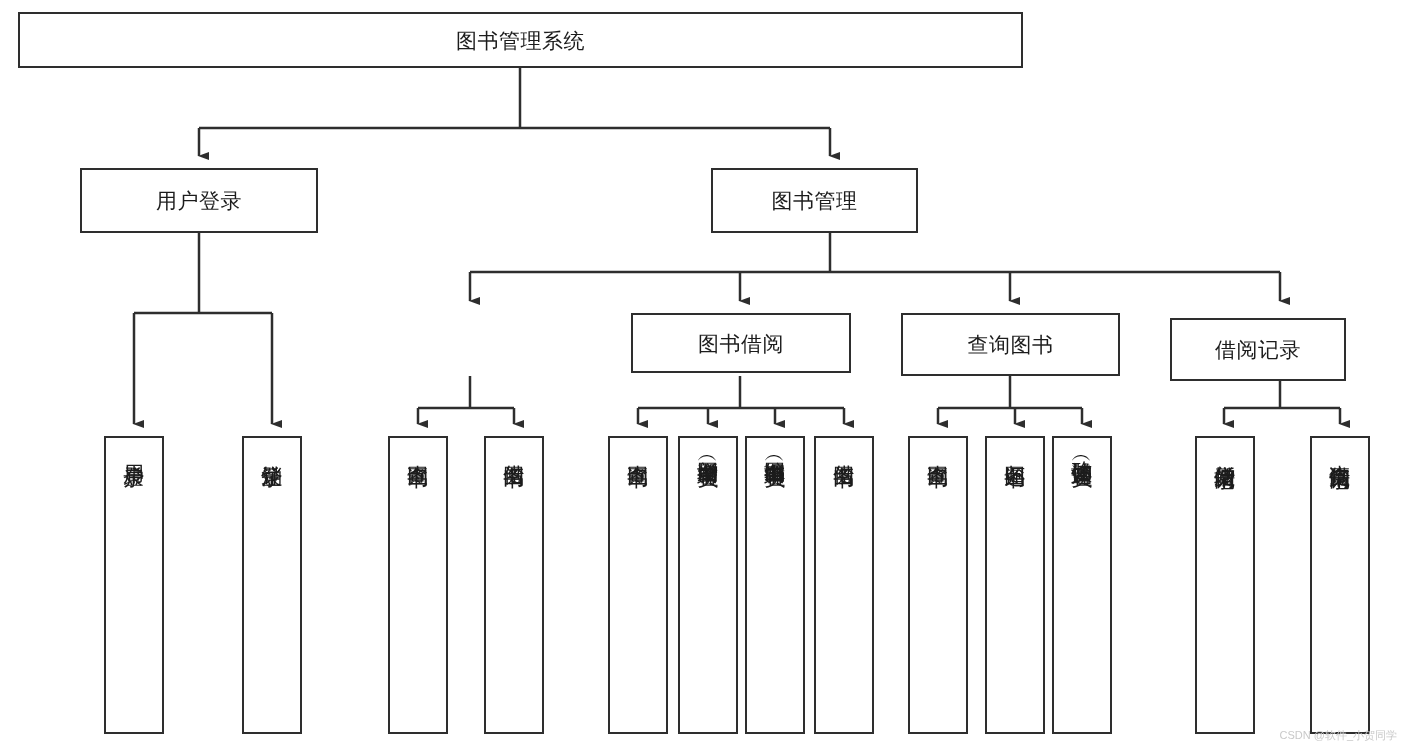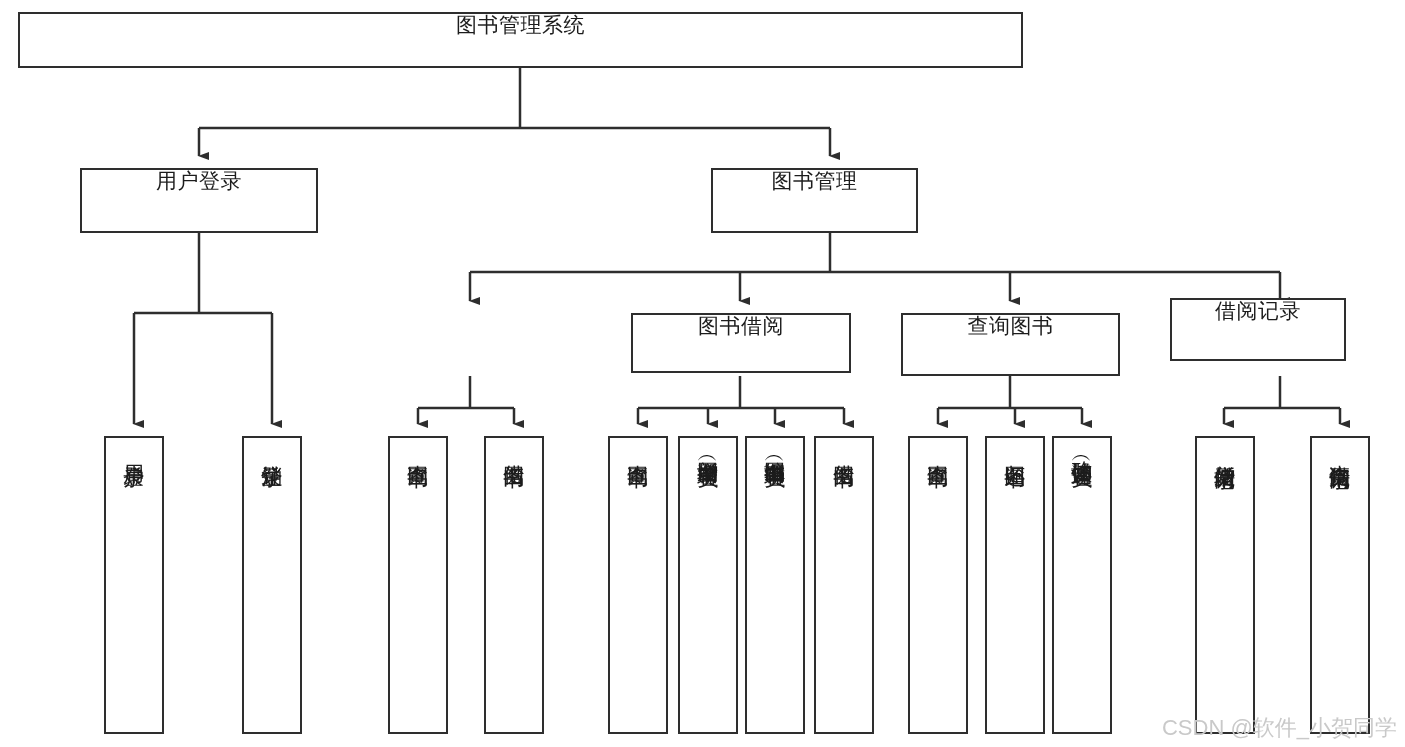--- a/index.html
+++ b/index.html
@@ -26,20 +26,21 @@
     width: 1405px;
     height: 747px;
     display: block;
   }
   .node-box {
     position: absolute;
     box-sizing: border-box;
     border: 2.5px solid #2e2e2e;
     background: #ffffff;
     display: flex;
+    align-items: center;
     justify-content: center;
   }
   .node-box.horizontal .node-label {
     font-size: 21px;
     color: #1c1c1c;
     letter-spacing: 0.5px;
     white-space: nowrap;
     line-height: 1;
   }
   .node-box.vertical {
@@ -56,21 +57,21 @@
     white-space: nowrap;
     margin-top: 4px;
   }
   .node-box.vertical.v-top .node-label {
     margin-top: 0px;
   }
   .watermark {
     position: absolute;
     right: 8px;
     bottom: 4px;
-    font-size: 22px;
+    font-size: 11px;
     color: #c9c9c9;
     white-space: nowrap;
     font-family: "Liberation Sans", "DejaVu Sans", sans-serif;
     pointer-events: none;
   }
 </style>
 </head>
 <body>
 
 <div id="diagram-root">
@@ -135,21 +136,21 @@
   <div class="node-box horizontal" style="left:711px; top:168px; width:207px; height:65px;">
     <span class="node-label">图书管理</span>
   </div>
 
   <div class="node-box horizontal" style="left:631px; top:313px; width:220px; height:60px;">
     <span class="node-label">图书借阅</span>
   </div>
   <div class="node-box horizontal" style="left:901px; top:313px; width:219px; height:63px;">
     <span class="node-label">查询图书</span>
   </div>
-  <div class="node-box horizontal" style="left:1170px; top:298px; width:176px; height:63px;">
+  <div class="node-box horizontal" style="left:1170px; top:318px; width:176px; height:63px;">
     <span class="node-label">借阅记录</span>
   </div>
 
   <div class="node-box vertical" style="left:104px; top:436px; width:60px; height:298px;">
     <span class="node-label">用户登录</span>
   </div>
   <div class="node-box vertical" style="left:242px; top:436px; width:60px; height:298px;">
     <span class="node-label">注销登录</span>
   </div>
 

